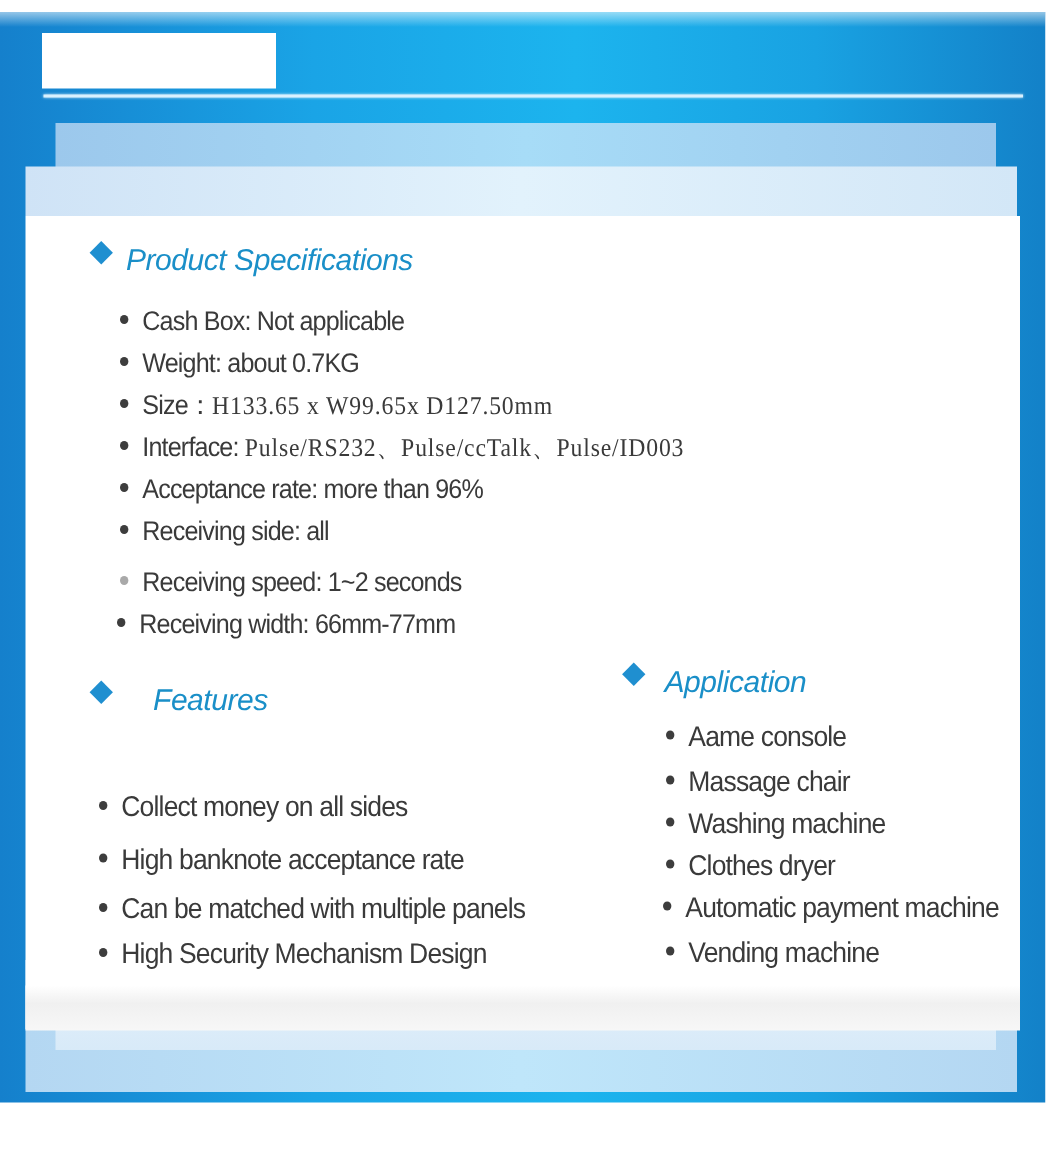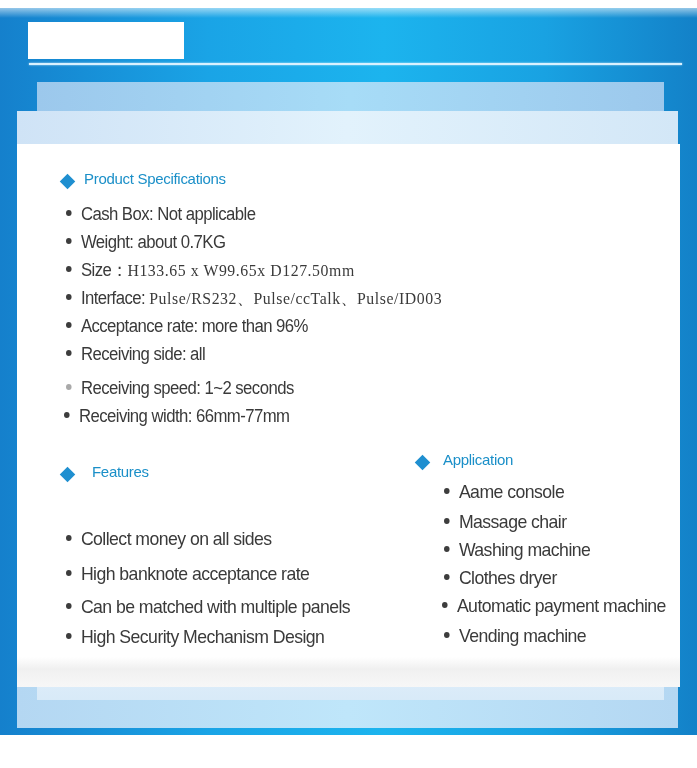--- a/index.html
+++ b/index.html
@@ -71,26 +71,27 @@
     }
     .card-foot-shadow {
       position: absolute;
       left: 17px; top: 657px;
       width: 663px; height: 30px;
       background: linear-gradient(180deg, #ffffff 0%, #f0f0f0 40%, #f7f7f7 100%);
     }
 
     .section-title {
       position: absolute;
-      display: flex; align-items: flex-end;
+      display: flex; align-items: flex-start;
       color: #1a8fc8;
       font-family: "Liberation Sans Narrow", "Liberation Sans", sans-serif;
-      font-size: 15px;
+      font-size: 20px;
       letter-spacing: -0.3px;
       white-space: nowrap;
+      font-style: italic;
     }
     .diamond {
       display: inline-block;
       width: 11px; height: 11px;
       background: #1f8fd0;
       transform: rotate(45deg);
       margin-right: 11px;
     }
 
     .list {
@@ -138,21 +139,21 @@
 <div class="panel-bottom-inner"></div>
 
 <div class="card"></div>
 <div class="card-foot-shadow"></div>
 
 <div class="section-title" style="left:62px; top:163px; height:24px;">
   <span class="diamond"></span>
   <span>Product Specifications</span>
 </div>
 
-<ul class="list spec" style="left:66px; top:200px;">
+<ul class="list spec" style="left:80px; top:200px;">
   <li>
     <span class="bullet"></span><span>Cash Box: Not applicable</span>
   </li>
   <li>
     <span class="bullet"></span><span>Weight: about 0.7KG</span>
   </li>
   <li>
     <span class="bullet"></span><span>Size：</span><span class="serif">H133.65 x W99.65x D127.50mm</span>
   </li>
   <li>
@@ -167,21 +168,21 @@
   <li style="margin-top:6px;">
     <span class="bullet faded"></span><span>Receiving speed: 1~2 seconds</span>
   </li>
   <li style="margin-left:-2px;">
     <span class="bullet"></span><span>Receiving width: 66mm-77mm</span>
   </li>
 </ul>
 
 <div class="section-title" style="left:62px; top:456px; height:24px;">
   <span class="diamond"></span>
-  <span style="margin-left:8px;">Features</span>
+  <span style="margin-left:18px;">Features</span>
 </div>
 
 <ul class="list feat" style="left:66px; top:522px;">
   <li>
     <span class="bullet"></span><span>Collect money on all sides</span>
   </li>
   <li style="margin-top:2px;">
     <span class="bullet"></span><span>High banknote acceptance rate</span>
   </li>
   <li>

